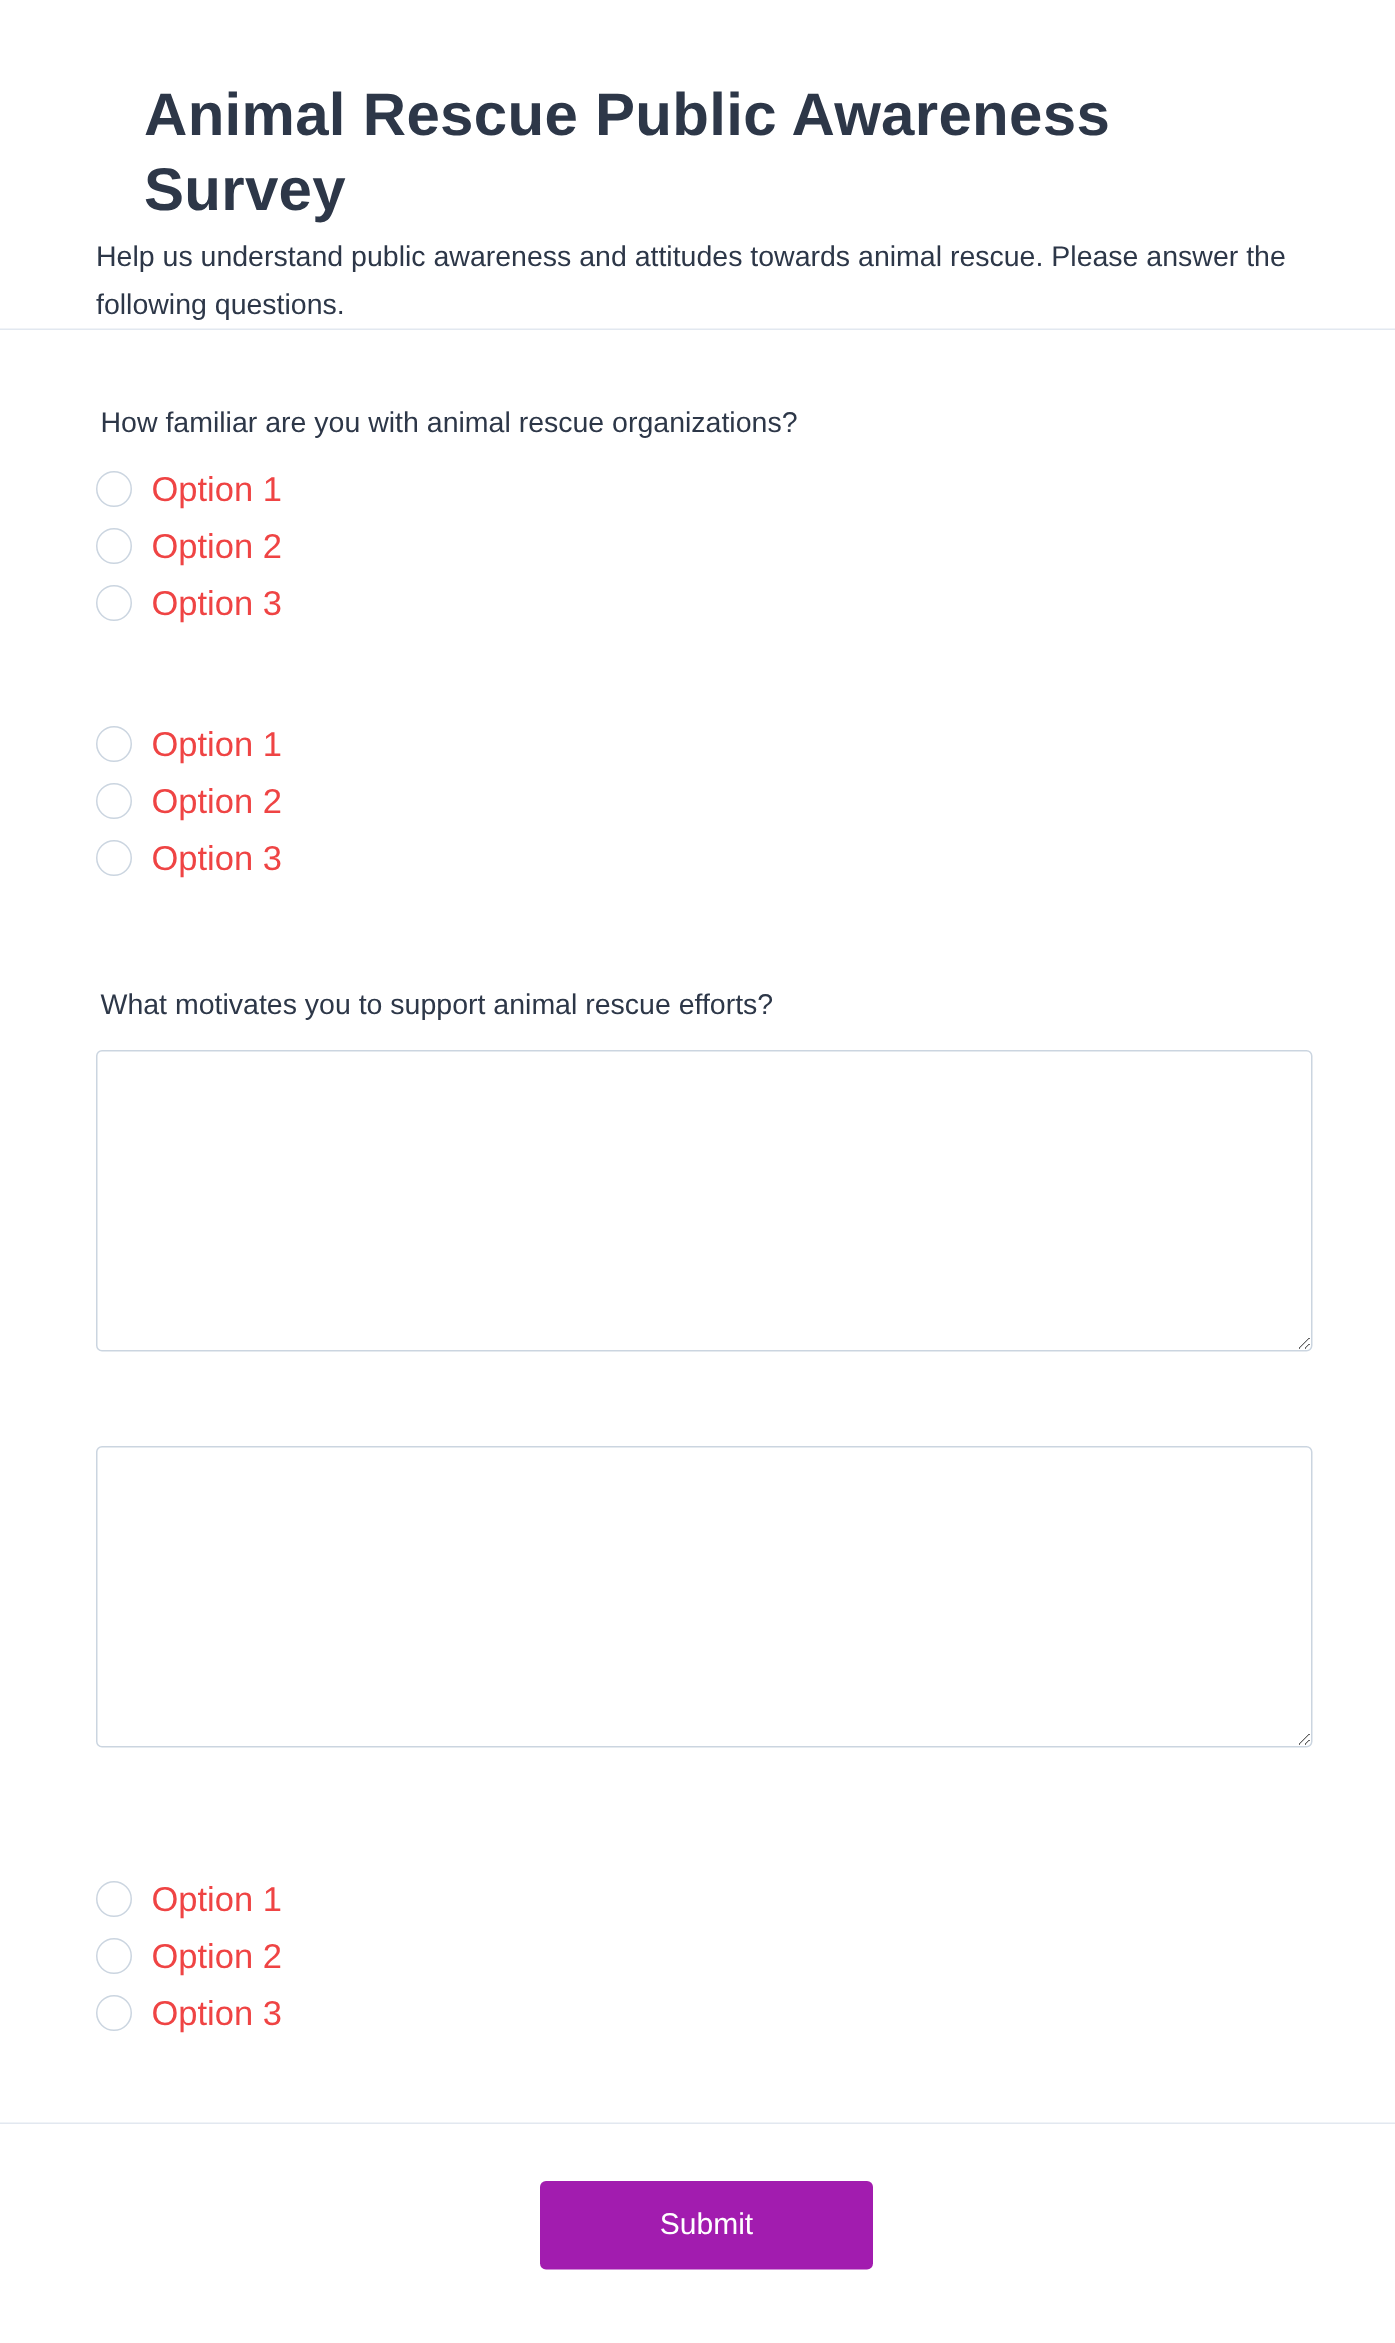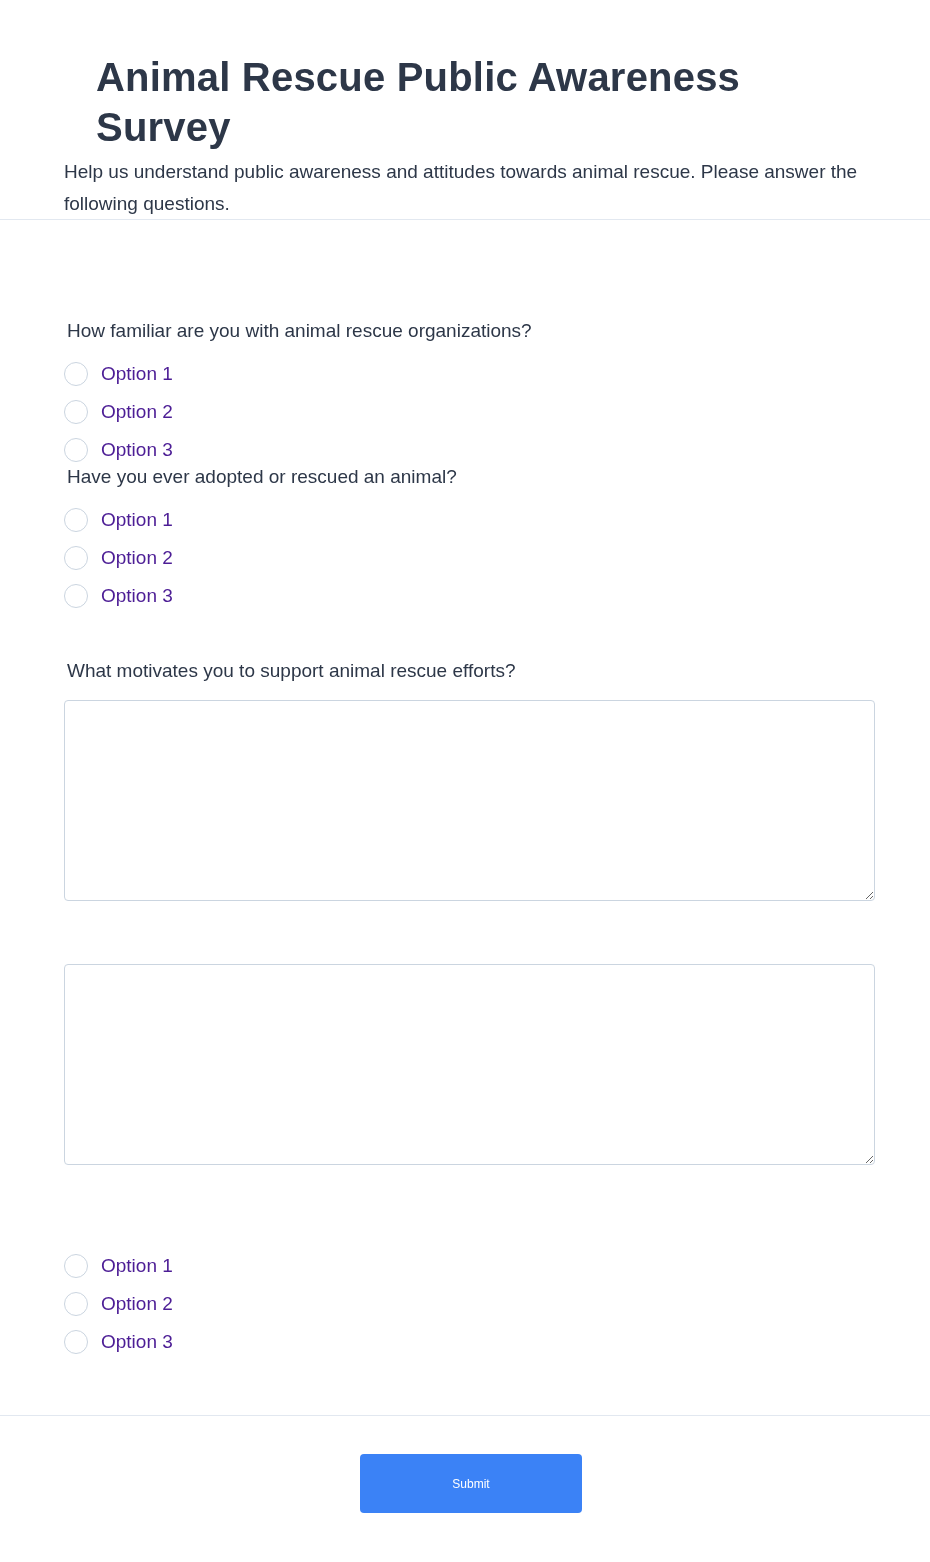--- a/index.html
+++ b/index.html
@@ -5,56 +5,55 @@
   * { box-sizing: border-box; margin: 0; padding: 0; }
   html, body { width: 930px; height: 1562px; background: #ffffff; }
   body { font-family: "Liberation Sans", "DejaVu Sans", sans-serif; color: #2d3748; position: relative; overflow: hidden; }
   .header { padding: 52px 64px 0 64px; height: 220px; border-bottom: 1px solid #e2e8f0; }
   .title { font-size: 40px; font-weight: 700; color: #2d3748; line-height: 50px; letter-spacing: 0.2px; margin-left: 32px; }
   .subtitle { font-size: 19px; color: #2d3748; line-height: 32px; margin-top: 4px; width: 800px; }
   .question { position: absolute; left: 64px; width: 812px; }
   .q-label { display: block; font-size: 19px; color: #2d3748; line-height: 24px; padding-left: 3px; }
   .option { display: flex; align-items: center; height: 38px; cursor: pointer; }
   .radio { width: 24px; height: 24px; border: 1px solid #cbd5e0; border-radius: 50%; background: #fff; flex: none; }
-  .opt-label { margin-left: 13px; font-size: 19px; color: #4c1d95; }
+  .opt-label { margin-left: 13px; font-size: 23px; color: #ef4444; }
   .options { margin-top: 12px; }
   textarea { display: block; width: 811px; height: 201px; border: 1px solid #cbd5e0; border-radius: 4px; margin-top: 17px; resize: vertical; font-family: "Liberation Sans", sans-serif; font-size: 16px; padding: 8px; background: #fff; }
   .footer { position: absolute; left: 0; top: 1415px; width: 930px; border-top: 1px solid #e2e8f0; height: 147px; }
-  .submit { position: absolute; left: 360px; top: 38px; width: 222px; height: 59px; background: #3b82f6; border: none; border-radius: 4px; color: #ffffff; font-size: 12px; font-family: "Liberation Sans", sans-serif; cursor: pointer; }
+  .submit { position: absolute; left: 360px; top: 38px; width: 222px; height: 59px; background: #a21caf; border: none; border-radius: 4px; color: #ffffff; font-size: 20px; font-family: "Liberation Sans", sans-serif; cursor: pointer; }
 </style>
 </head>
 <body>
 
 <div class="header">
   <h1 class="title">Animal Rescue Public Awareness Survey</h1>
   <p class="subtitle">Help us understand public awareness and attitudes towards animal rescue. Please answer the following questions.</p>
 </div>
 
 <form>
 
-  <div class="question" style="top:271px;margin-top:48px;">
+  <div class="question" style="top:271px;">
     <span class="q-label">How familiar are you with animal rescue organizations?</span>
     <div class="options">
       <label class="option">
         <span class="radio"></span>
         <span class="opt-label">Option 1</span>
       </label>
       <label class="option">
         <span class="radio"></span>
         <span class="opt-label">Option 2</span>
       </label>
       <label class="option">
         <span class="radio"></span>
         <span class="opt-label">Option 3</span>
       </label>
     </div>
   </div>
 
   <div class="question" style="top:465px;">
-    <span class="q-label">Have you ever adopted or rescued an animal?</span>
     <div class="options">
       <label class="option">
         <span class="radio"></span>
         <span class="opt-label">Option 1</span>
       </label>
       <label class="option">
         <span class="radio"></span>
         <span class="opt-label">Option 2</span>
       </label>
       <label class="option">

